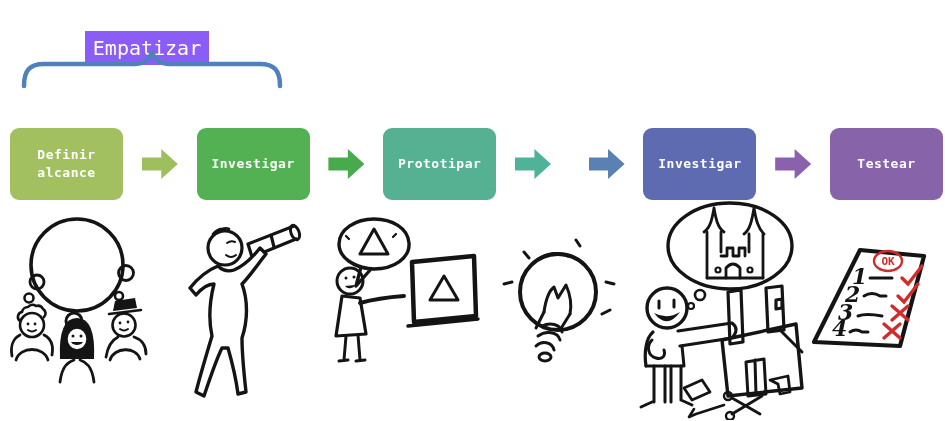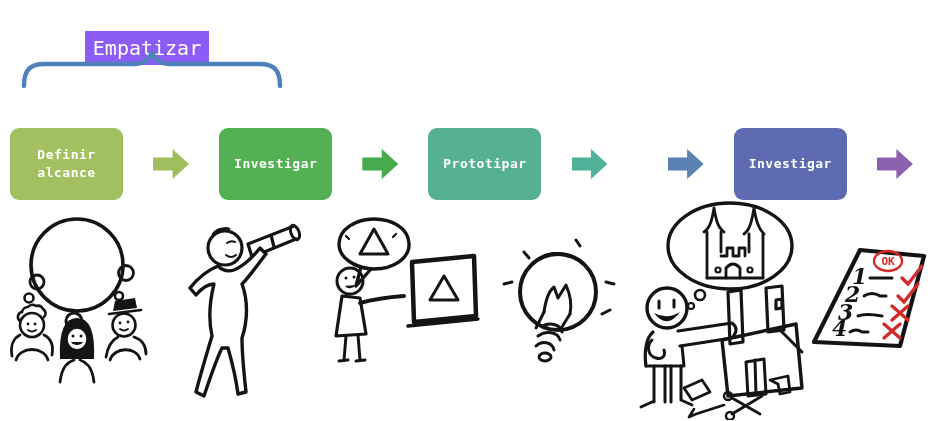--- a/index.html
+++ b/index.html
@@ -66,20 +66,23 @@
         <div class="block-arrow" style="background-color: rgb(91, 128, 178);"></div>
       </div>
 
     <div class="step-box" style="background-color: rgb(94, 107, 177);">
         <span>Investigar</span>
       </div>
     <div class="arrow-wrap">
         <div class="block-arrow" style="background-color: rgb(138, 97, 173);"></div>
       </div>
 
+    <div class="step-box" style="background-color: rgb(135, 99, 170);">
+        <span>Testear</span>
+      </div>
   </div>
 
   <svg class="sketch" style="left:4px;top:206px" width="158" height="178" viewBox="0 0 158 178">
     <circle class="sk" stroke-width="3.6" cx="73" cy="59" r="46"></circle>
     <circle class="sk" stroke-width="3" cx="70" cy="115" r="8"></circle>
     <circle class="sk" stroke-width="2.6" cx="73" cy="131" r="4"></circle>
     <circle class="sk" stroke-width="2.6" cx="25" cy="92" r="4.5"></circle>
     <circle class="sk" stroke-width="2.8" cx="33" cy="76" r="7"></circle>
     <circle class="sk" stroke-width="2.6" cx="115" cy="90" r="4"></circle>
     <circle class="sk" stroke-width="2.8" cx="122" cy="67" r="7.5"></circle>

